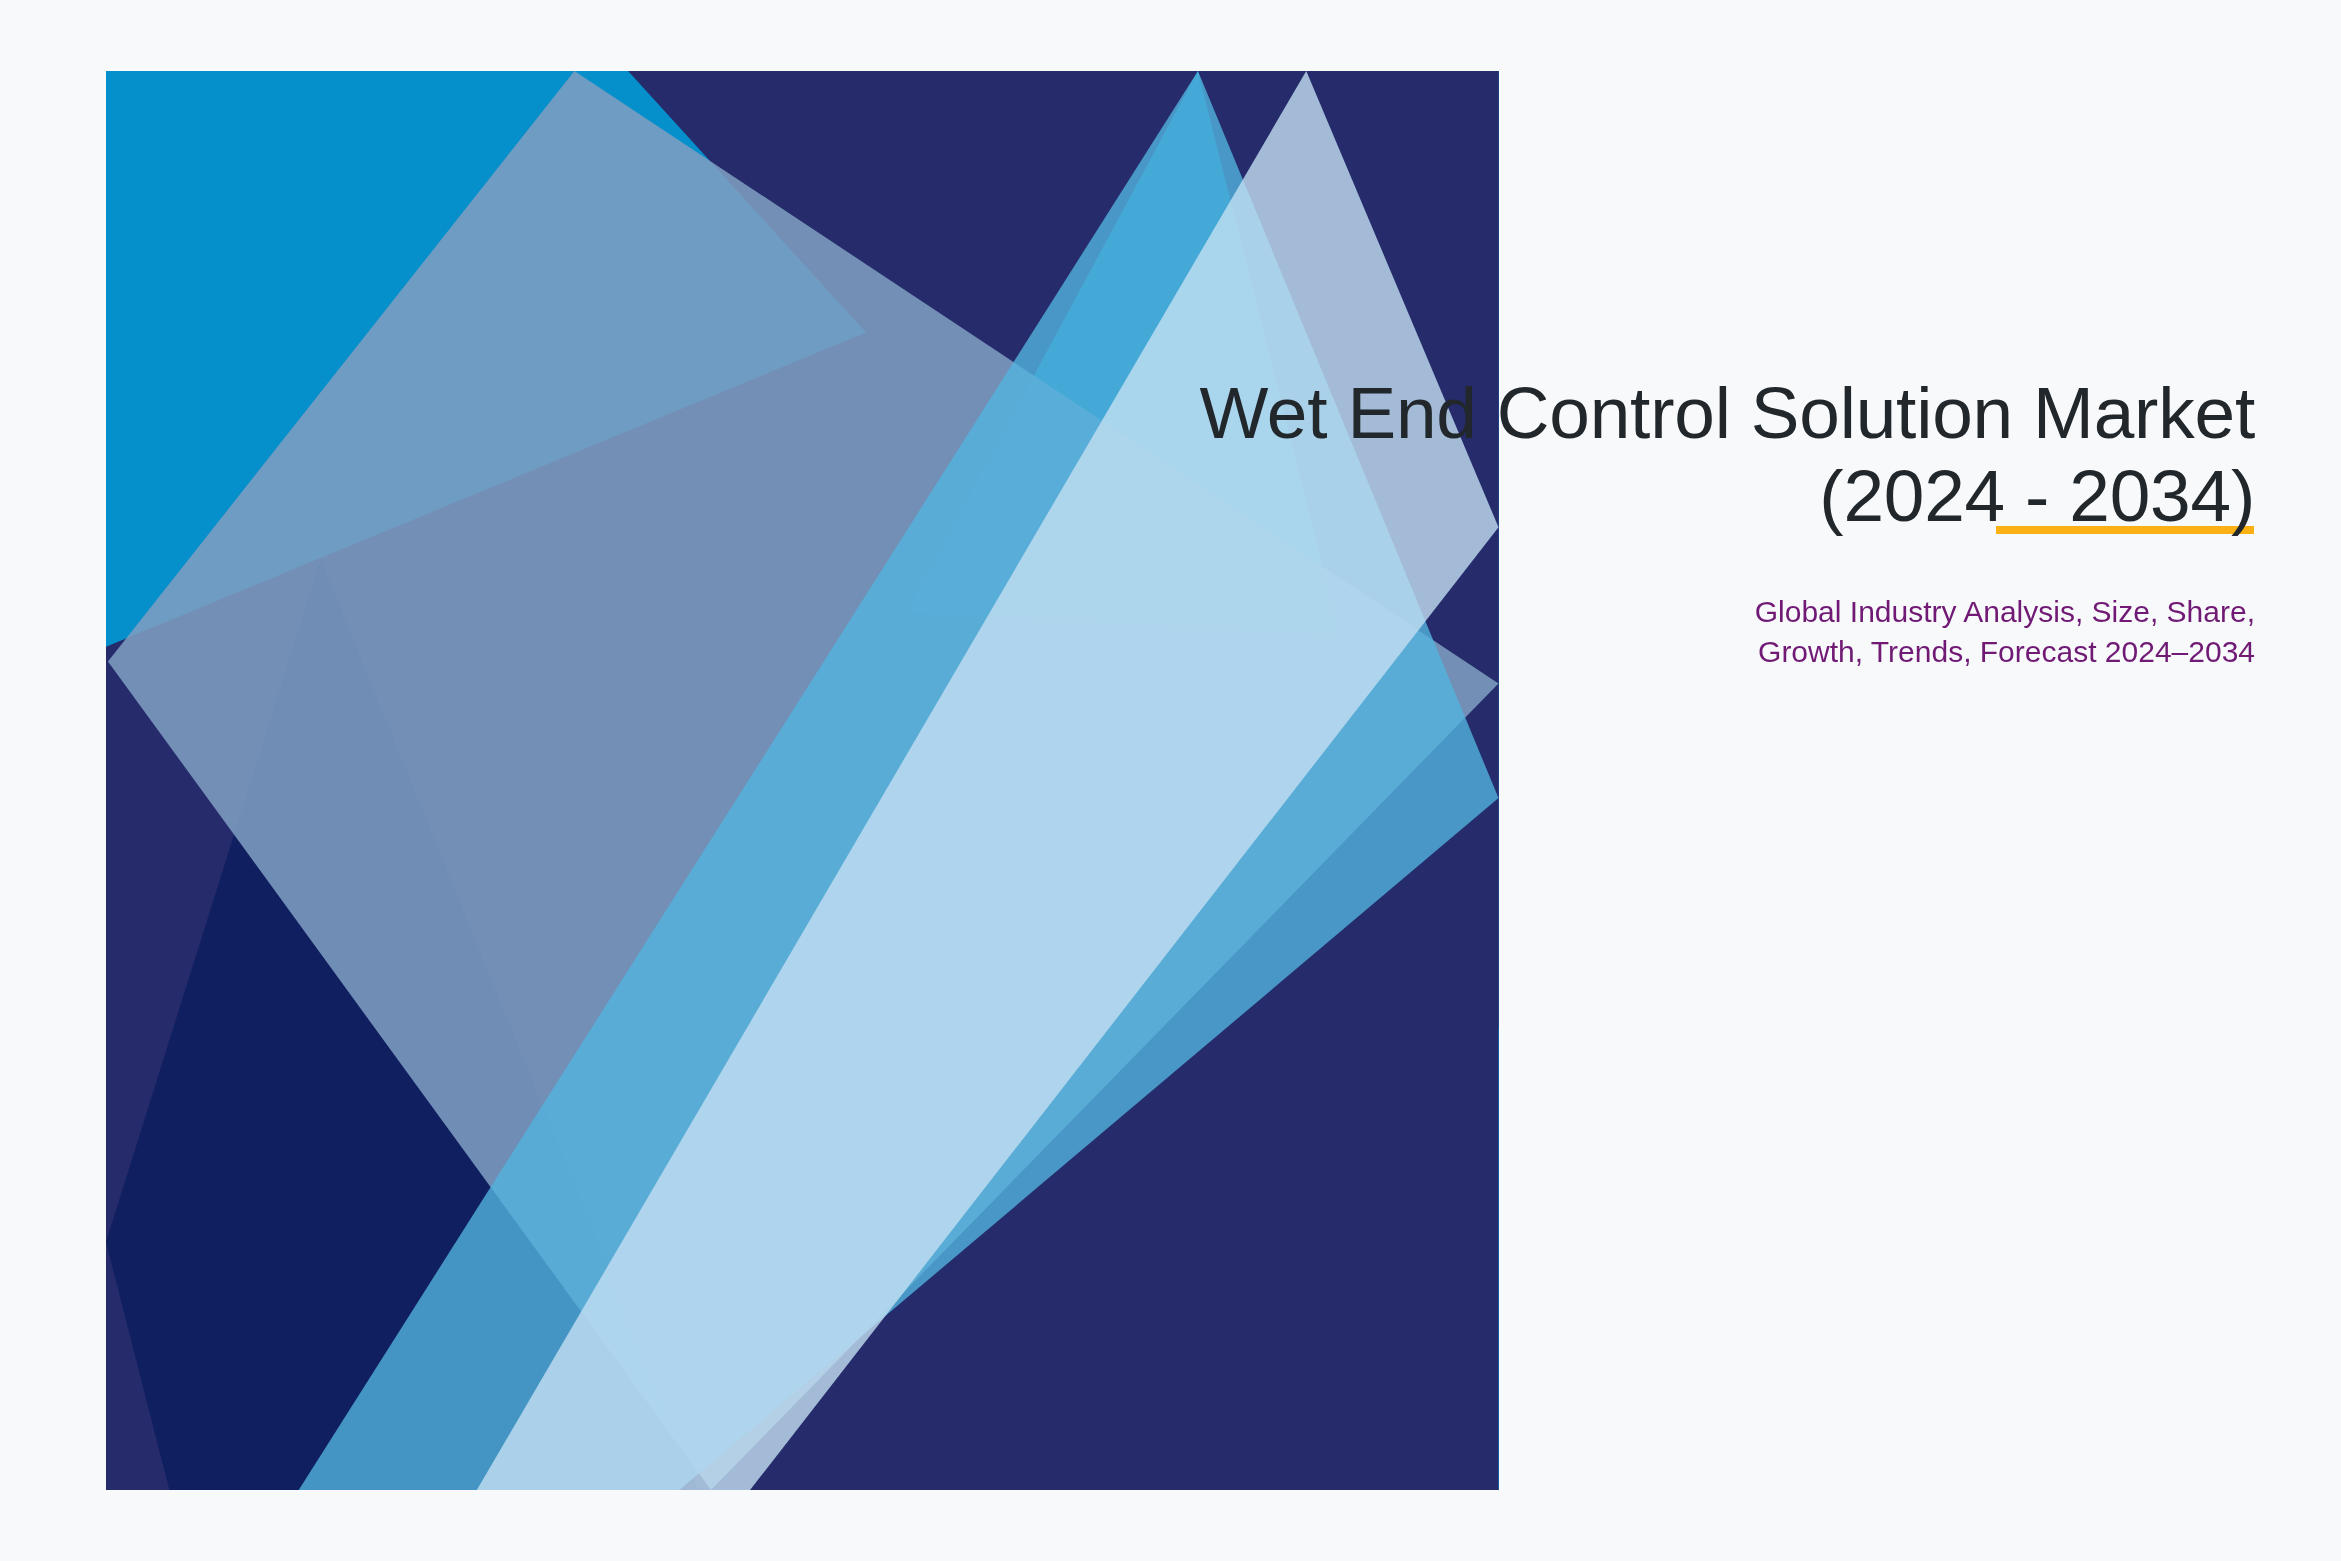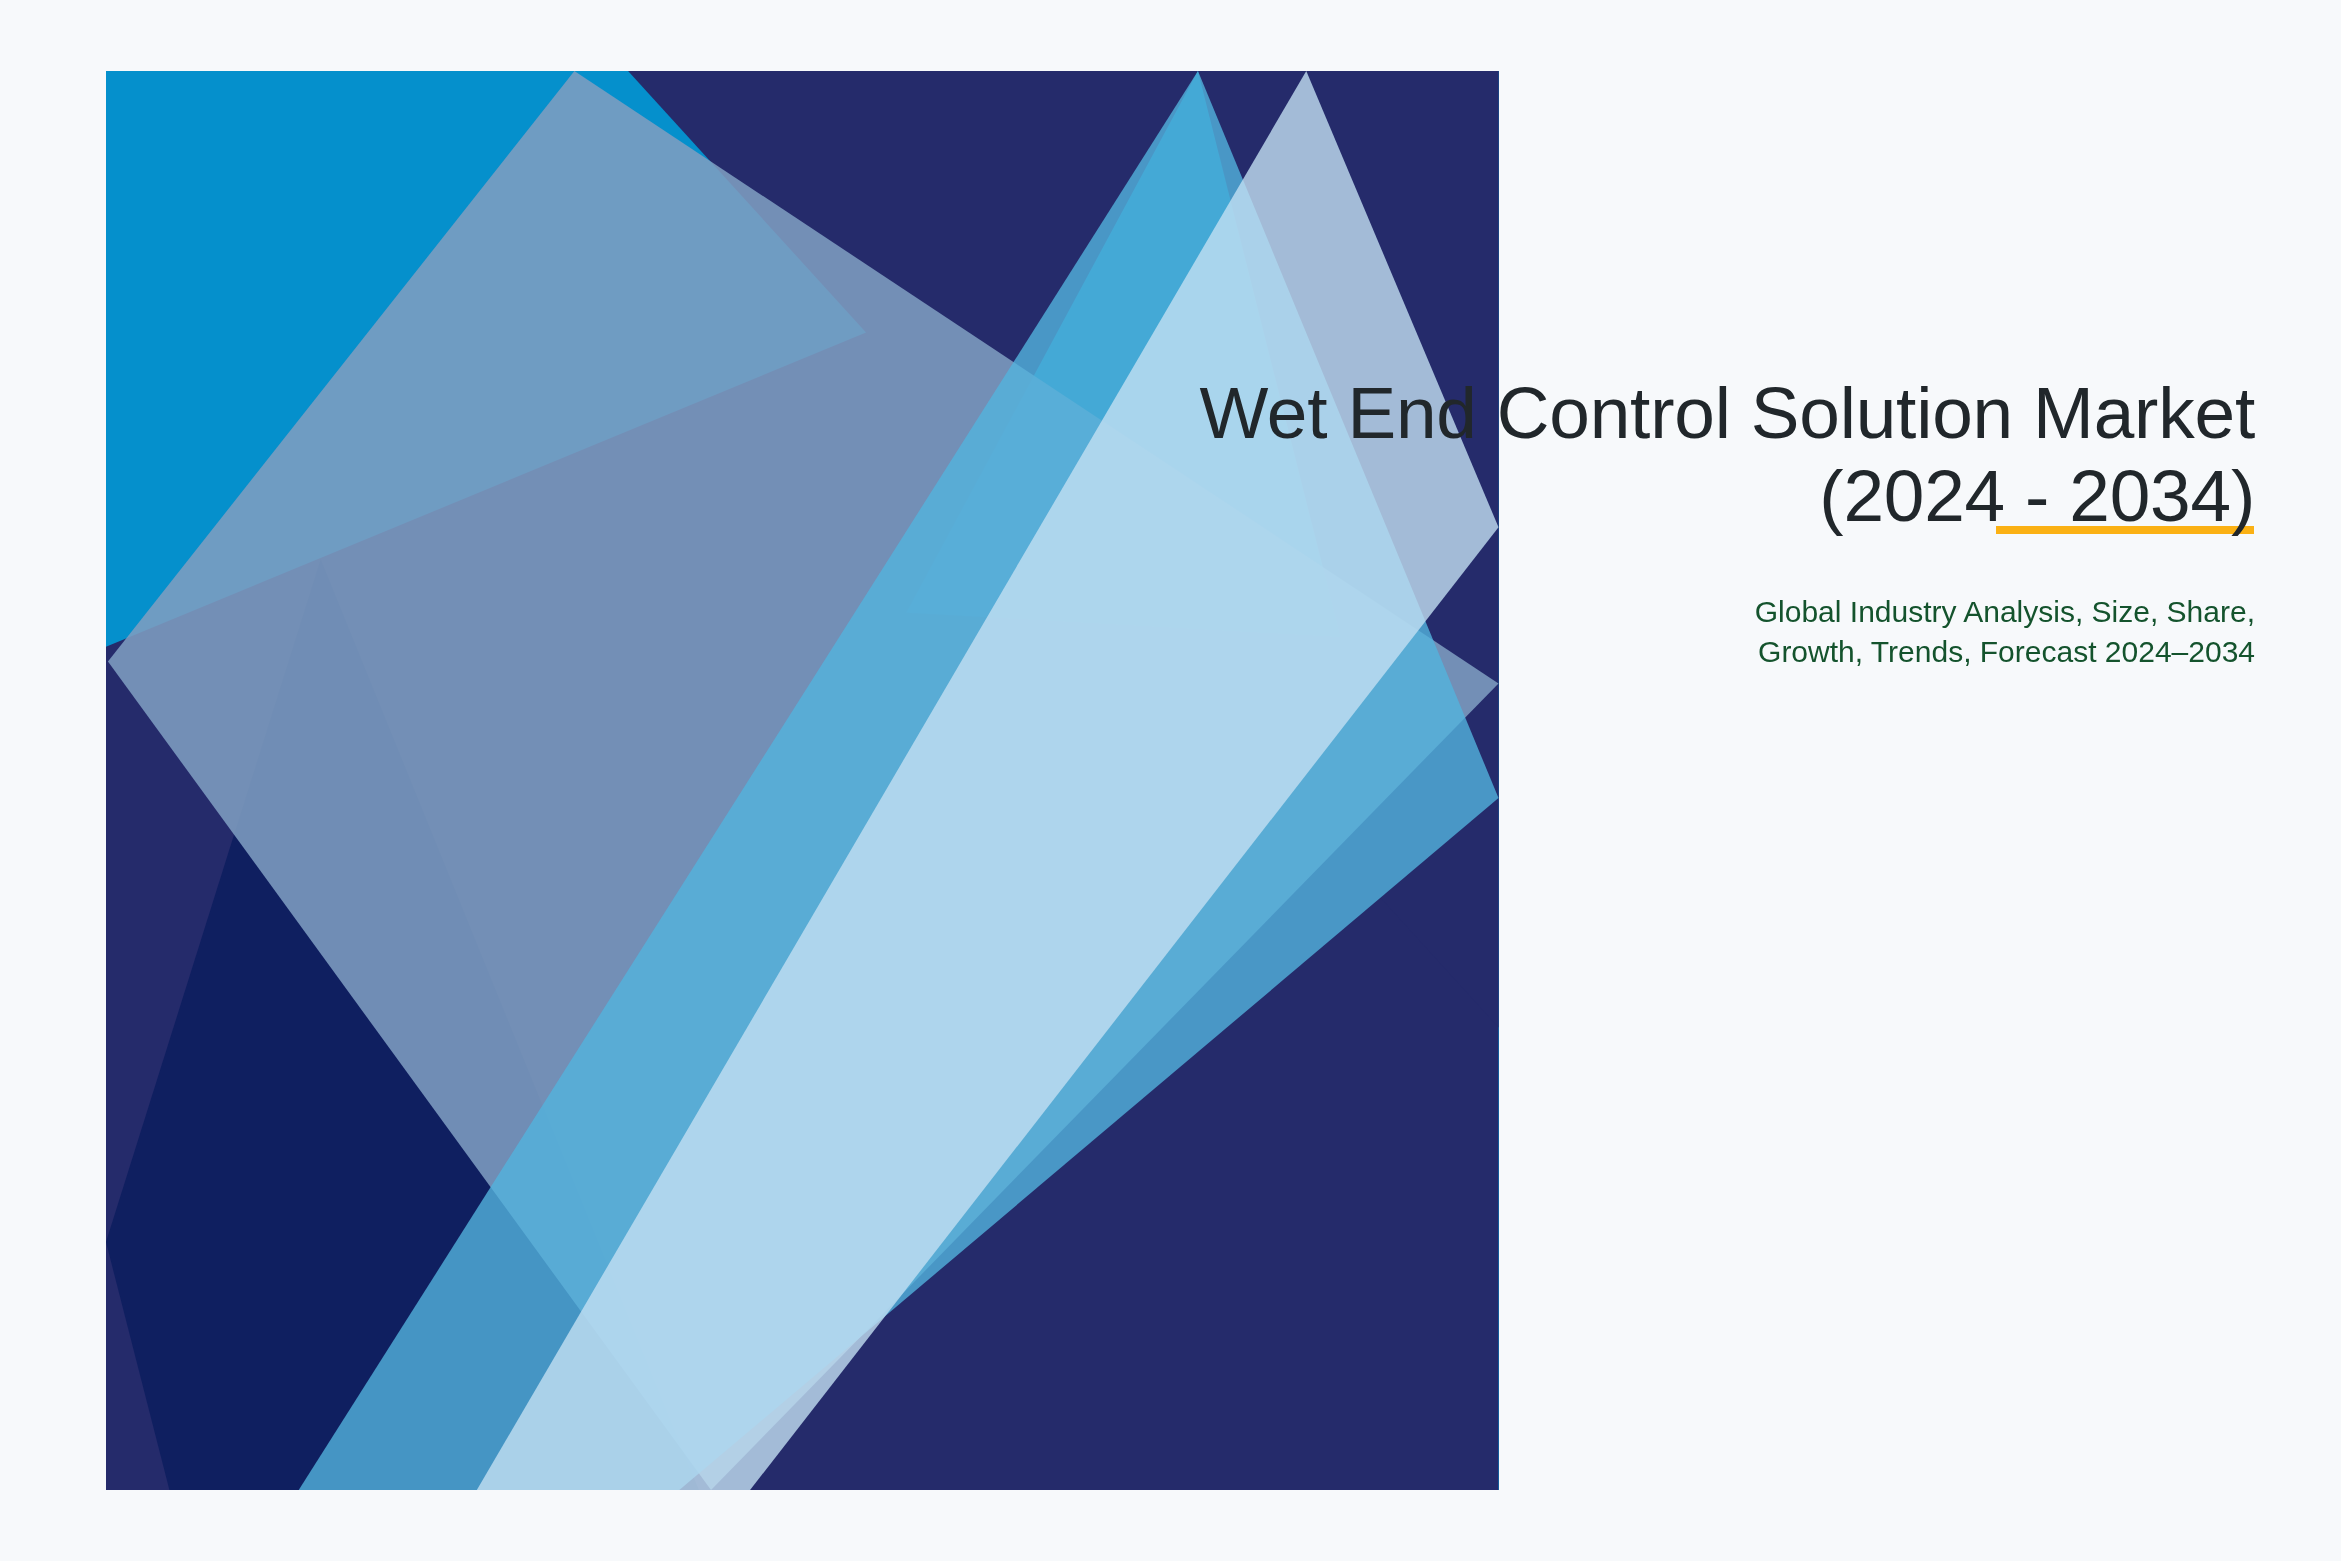--- a/index.html
+++ b/index.html
@@ -65,21 +65,21 @@
     height: 8.3px;
     background: #fbb114;
     z-index: 2;
   }
 
   .subtitle {
     margin: 0;
     padding-top: 55px;
     font-size: 30px;
     line-height: 1.33;
-    color: #14532d;
+    color: #701a75;
     font-weight: 400;
     white-space: pre-line;
   }
 </style>
 </head>
 <body>
 
 <div id="cover">
 
   <div class="artwork">

